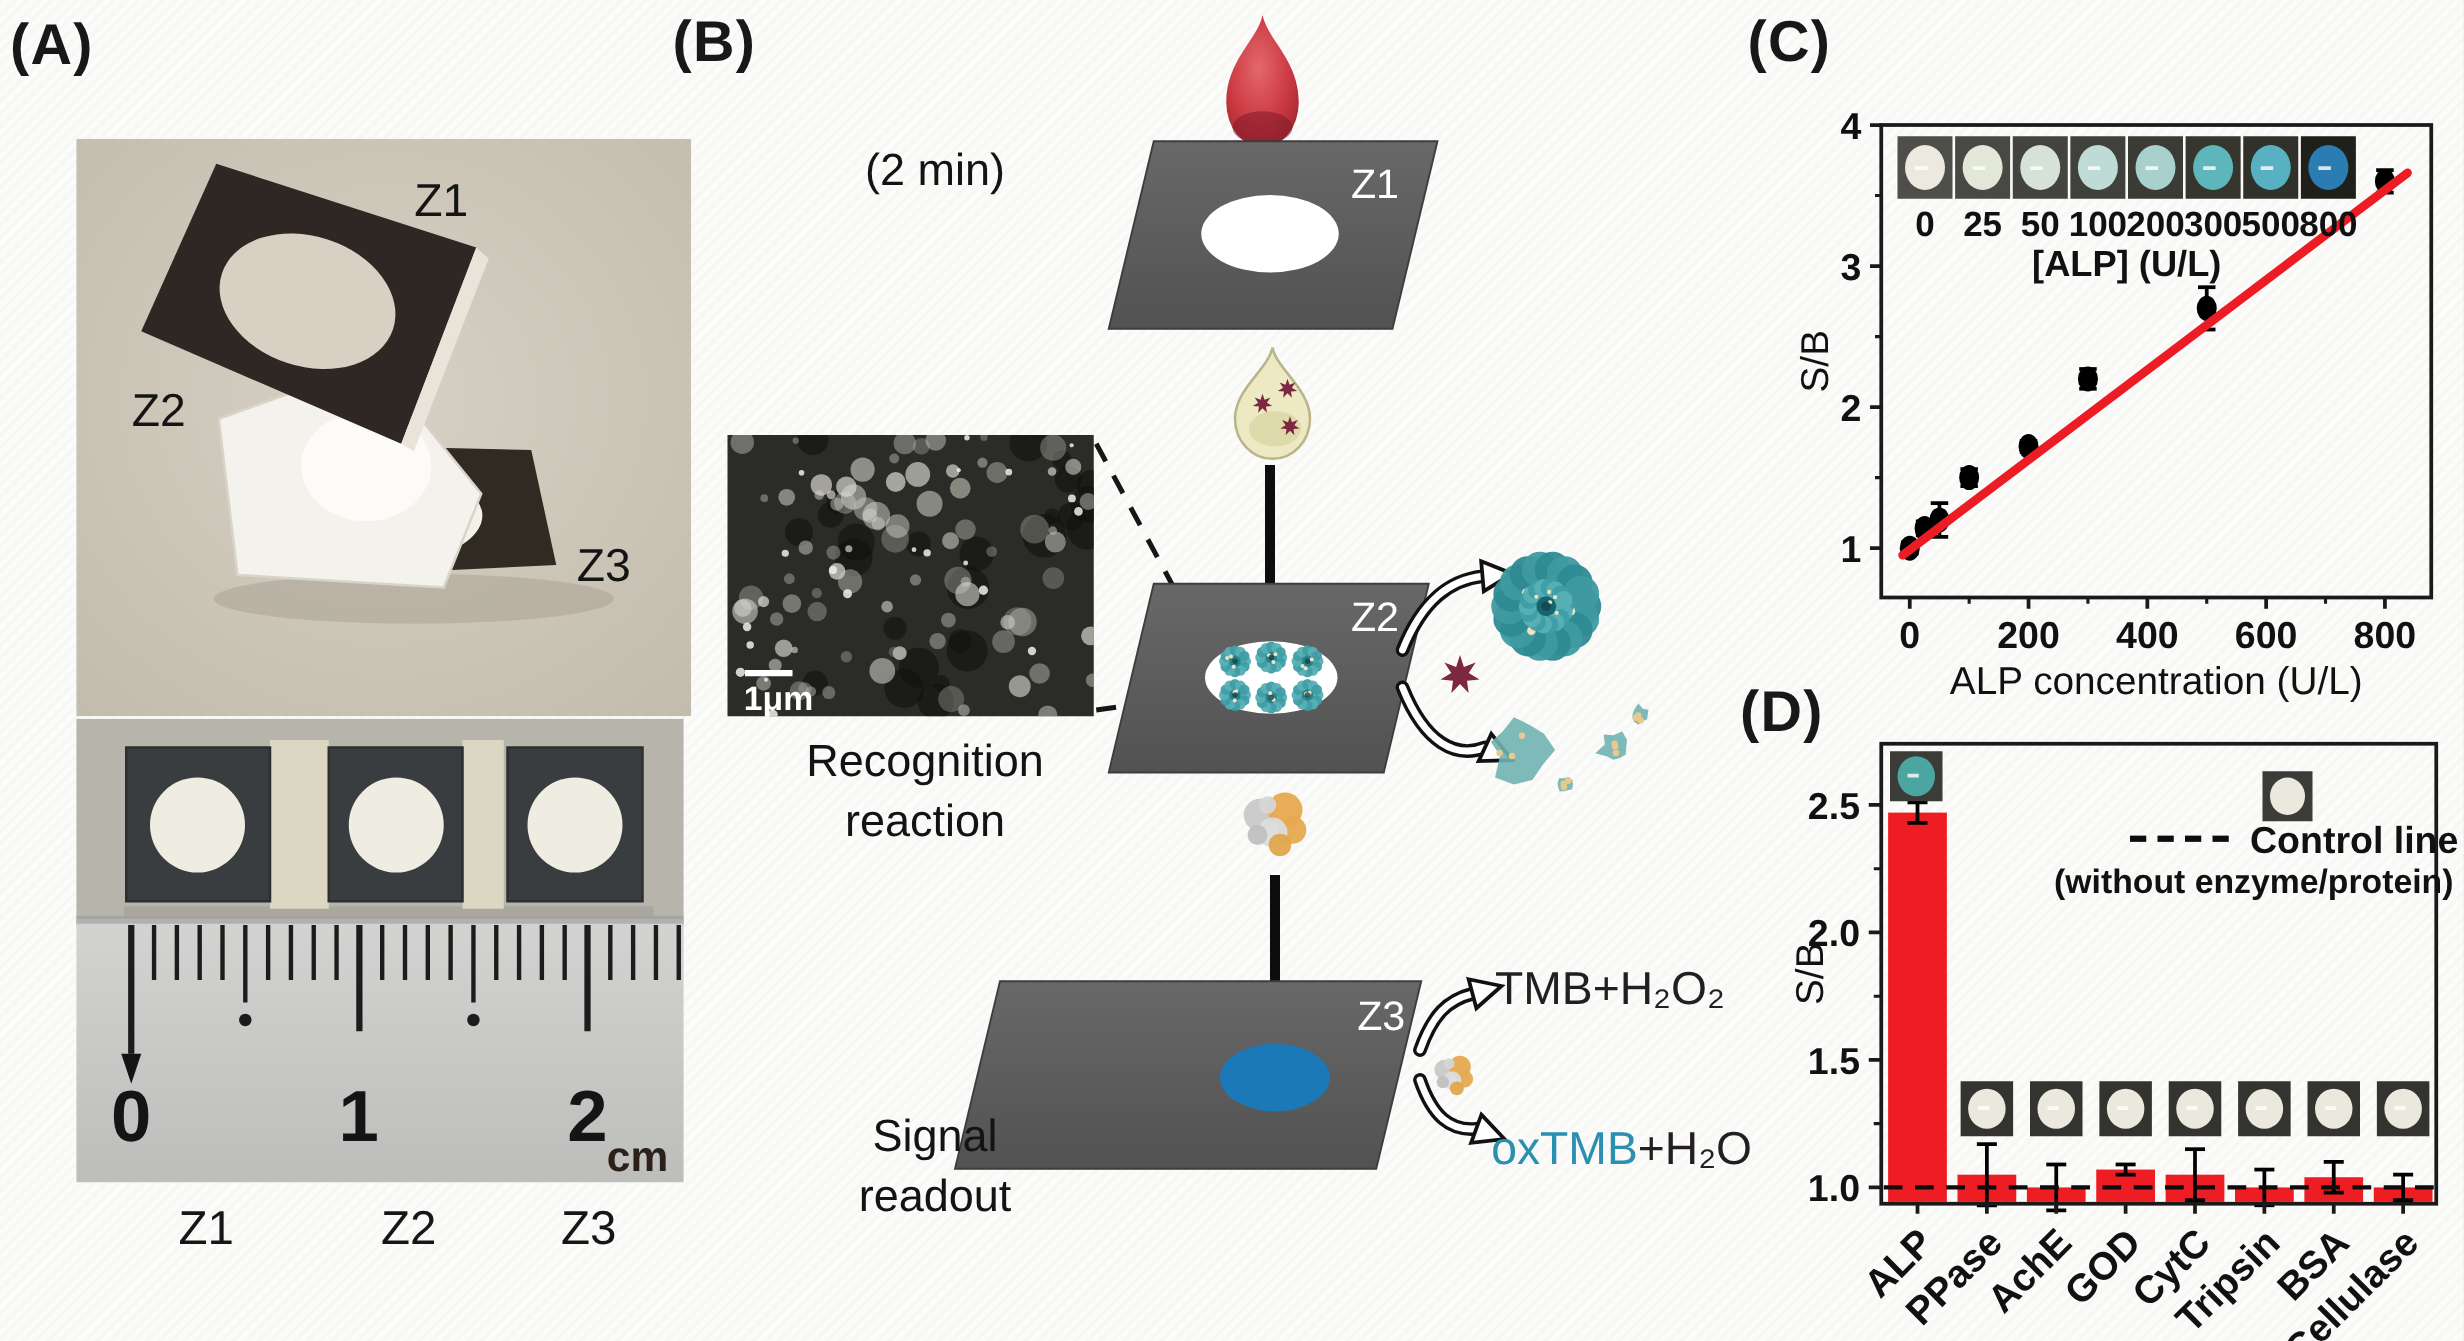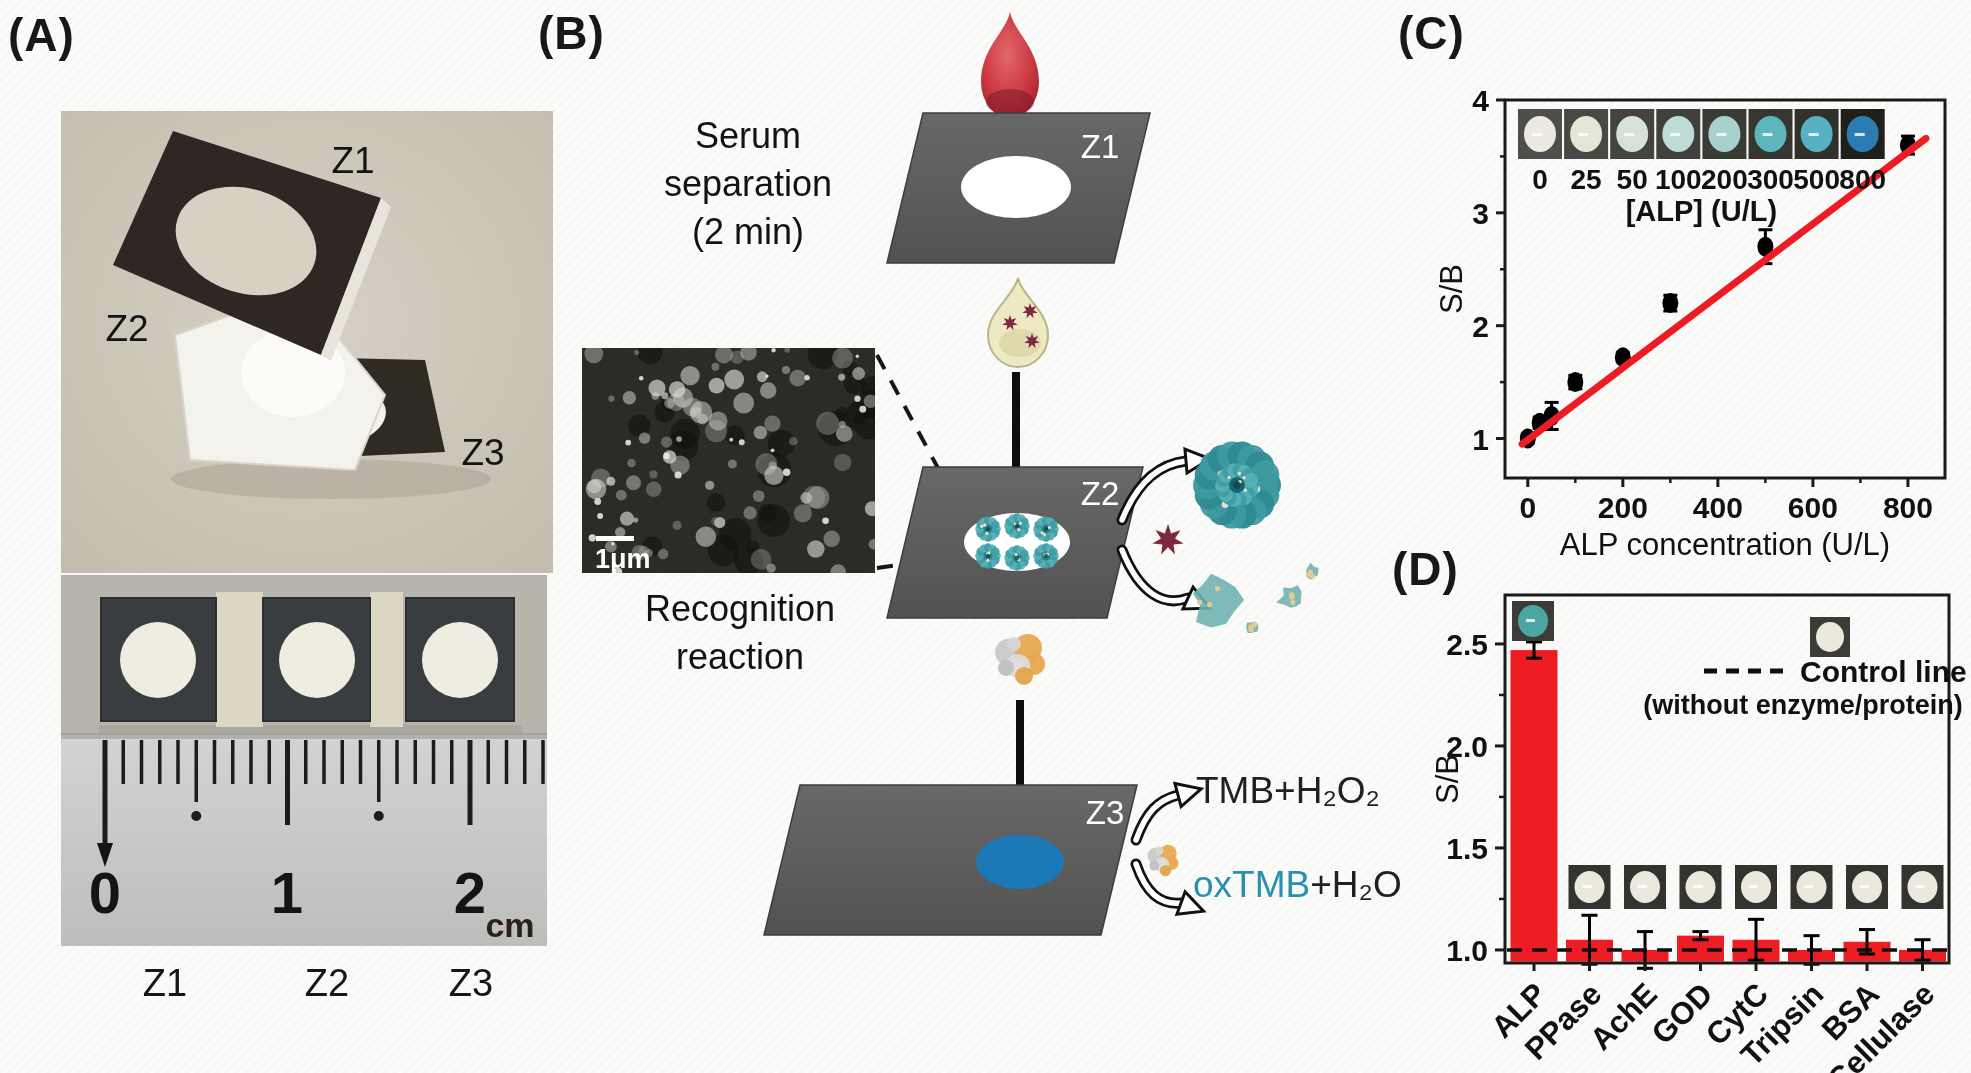--- a/index.html
+++ b/index.html
@@ -535,31 +535,31 @@
           <circle cx="1171.68" cy="863.24" r="6.82" fill="#e6a94f" opacity="0.95"></circle>
           <circle cx="1161.76" cy="864.48" r="7.4399999999999995" fill="#dcdcdc" opacity="0.95"></circle>
           <circle cx="1154.32" cy="865.72" r="4.96" fill="#c0c0c0" opacity="0.95"></circle>
           <circle cx="1165.48" cy="870.68" r="5.58" fill="#e0a54c" opacity="0.95"></circle>
           <circle cx="1159.28" cy="850.84" r="4.34" fill="#d6d6d6" opacity="0.95"></circle>
         </g>
       </g>
   </svg>
 
   <div class="abs step" style="left:618px;top:112px">
-    <div class="step-title" style="width:190px">Serum separation</div>
     <div>(2 min)</div>
   </div>
   <div class="abs step" style="left:610px;top:585px">
     <div class="step-title" style="width:215px">Recognition reaction</div>
   </div>
   <div class="abs step" style="left:618px;top:885px">
+    <div class="step-title" style="width:150px">Signal readout</div>
   </div>
 
   <div class="abs rxn" style="left:1196px;top:770px">TMB+H₂O₂</div>
-  <div class="abs rxn" style="left:1193px;top:864px">
+  <div class="abs rxn" style="left:1193px;top:898px">
     <span id="oxtmb" style="color: rgb(43, 143, 176);">oxTMB</span><span>+H₂O</span>
   </div>
 
   <div class="abs panel-label" style="left:1398px;top:6px">(C)</div>
   <svg class="abs" style="left:1430px;top:80px" width="541" height="490" viewBox="1430 80 541 490" id="chart-c">
       <rect x="1505" y="100" width="440" height="378" fill="none" stroke="#1a1a1a" stroke-width="3"></rect>
       <line x1="1505" y1="438.5074626865672" x2="1496" y2="438.5074626865672" stroke="#1a1a1a" stroke-width="3"></line>
       <text x="1489" y="449.5074626865672" font-size="30" font-weight="bold" text-anchor="end" fill="#111">1</text>
       <line x1="1505" y1="325.67164179104475" x2="1496" y2="325.67164179104475" stroke="#1a1a1a" stroke-width="3"></line>
       <text x="1489" y="336.67164179104475" font-size="30" font-weight="bold" text-anchor="end" fill="#111">2</text>

